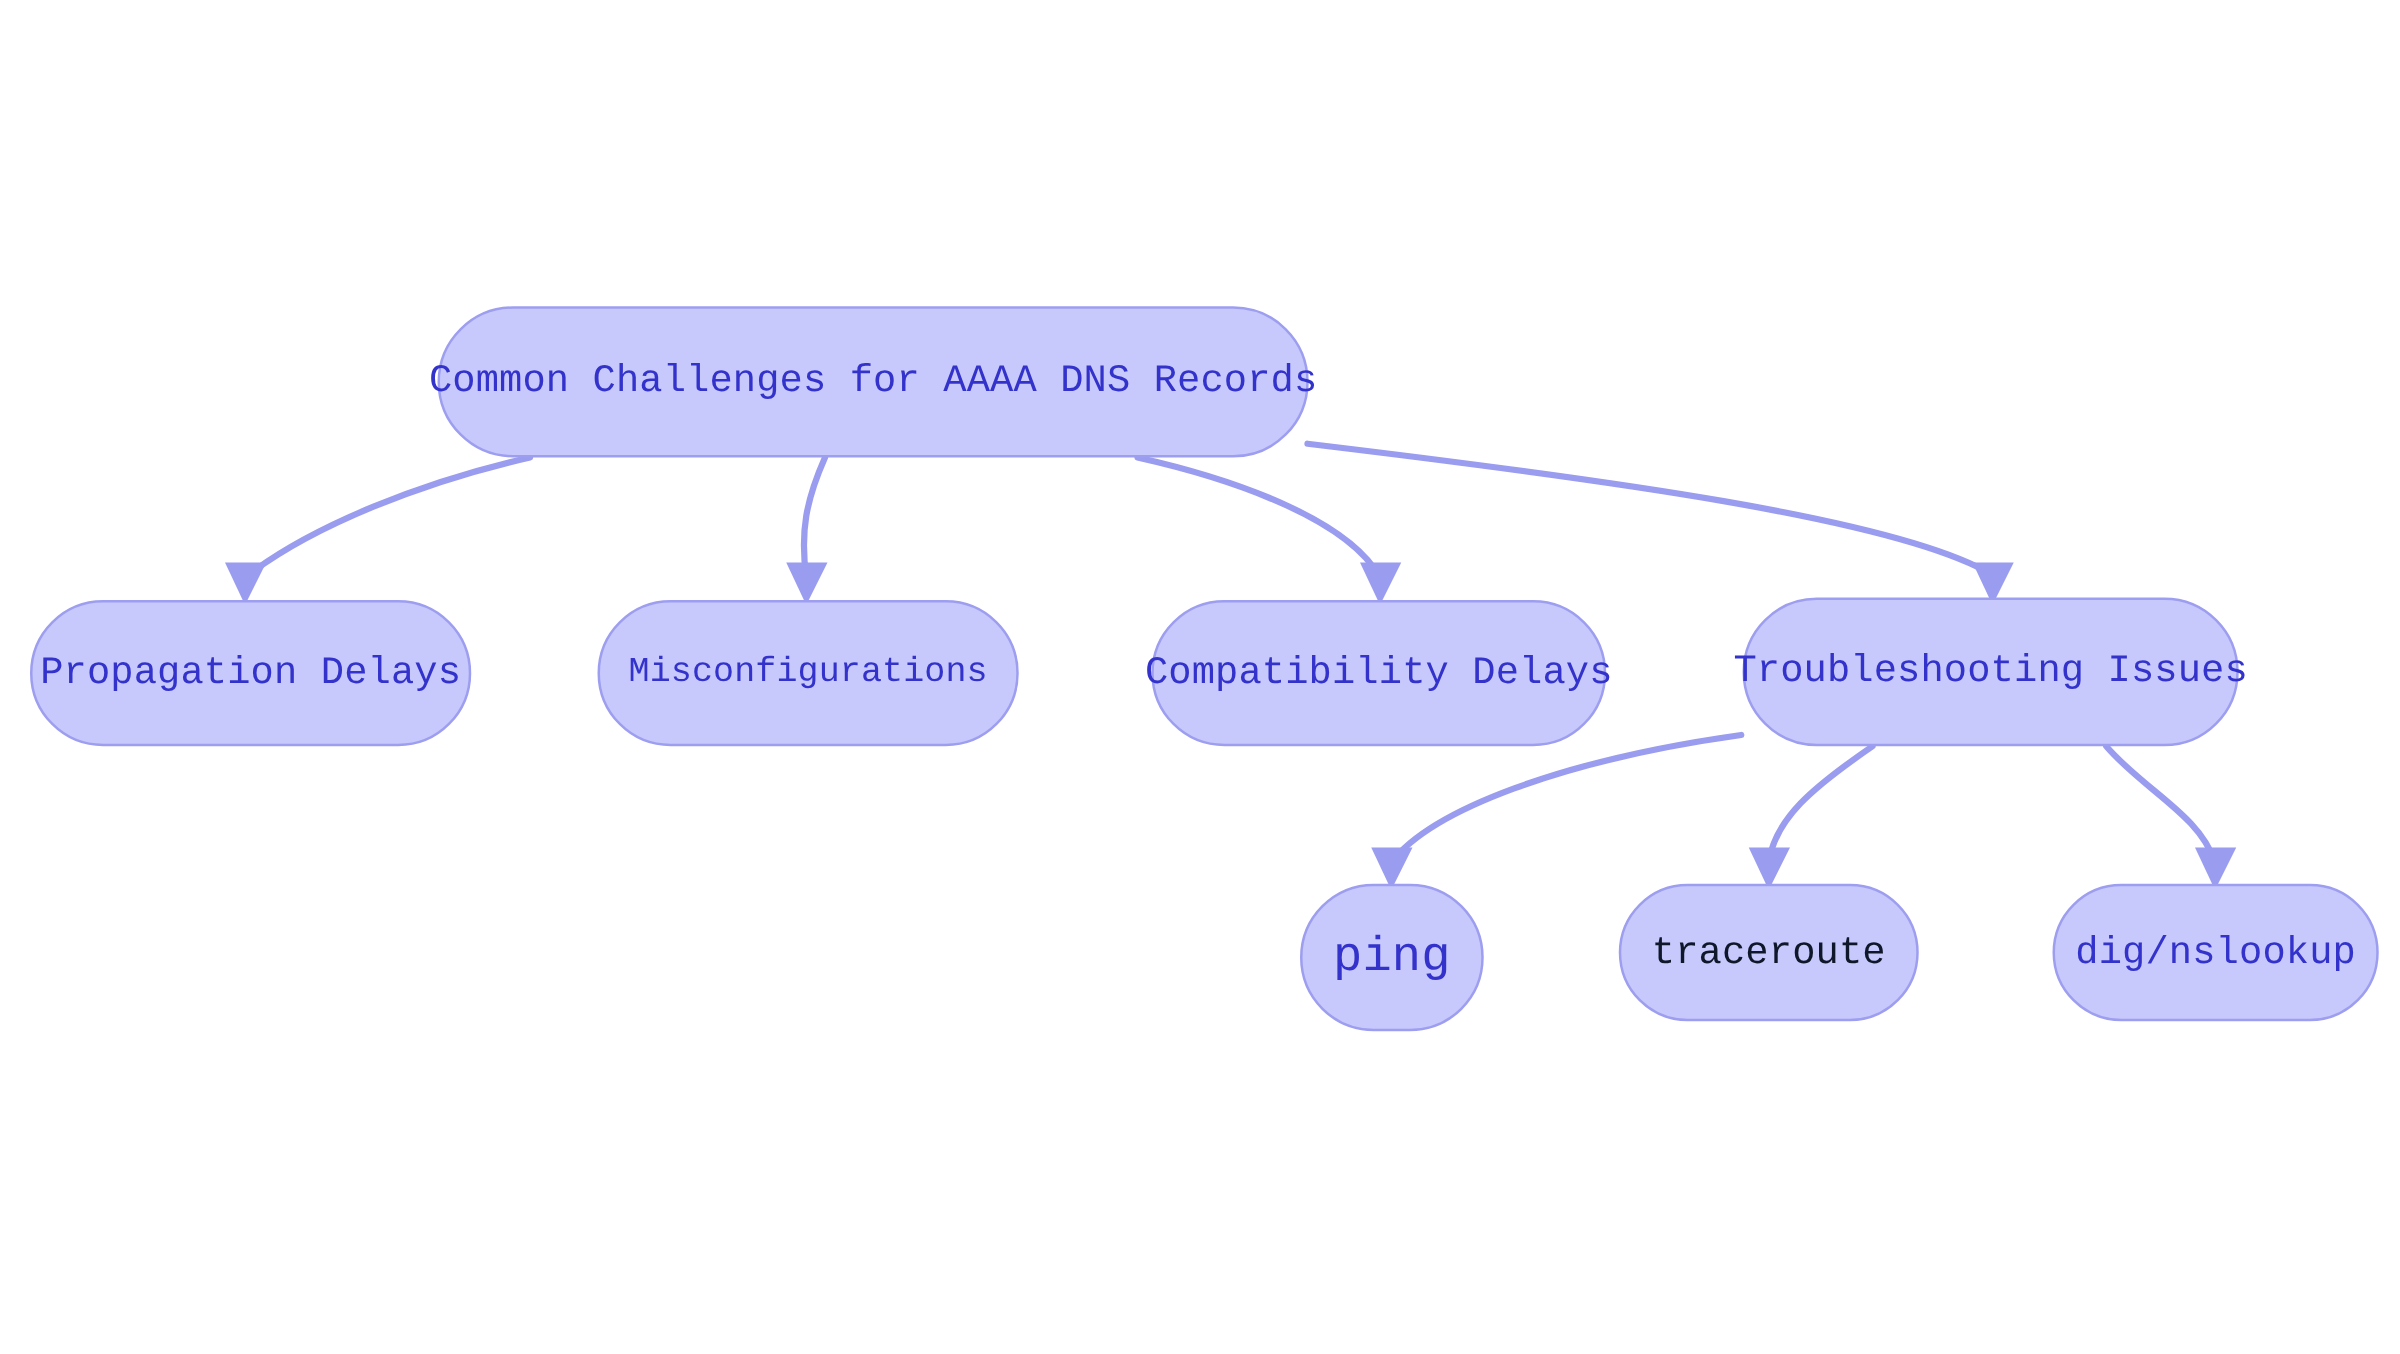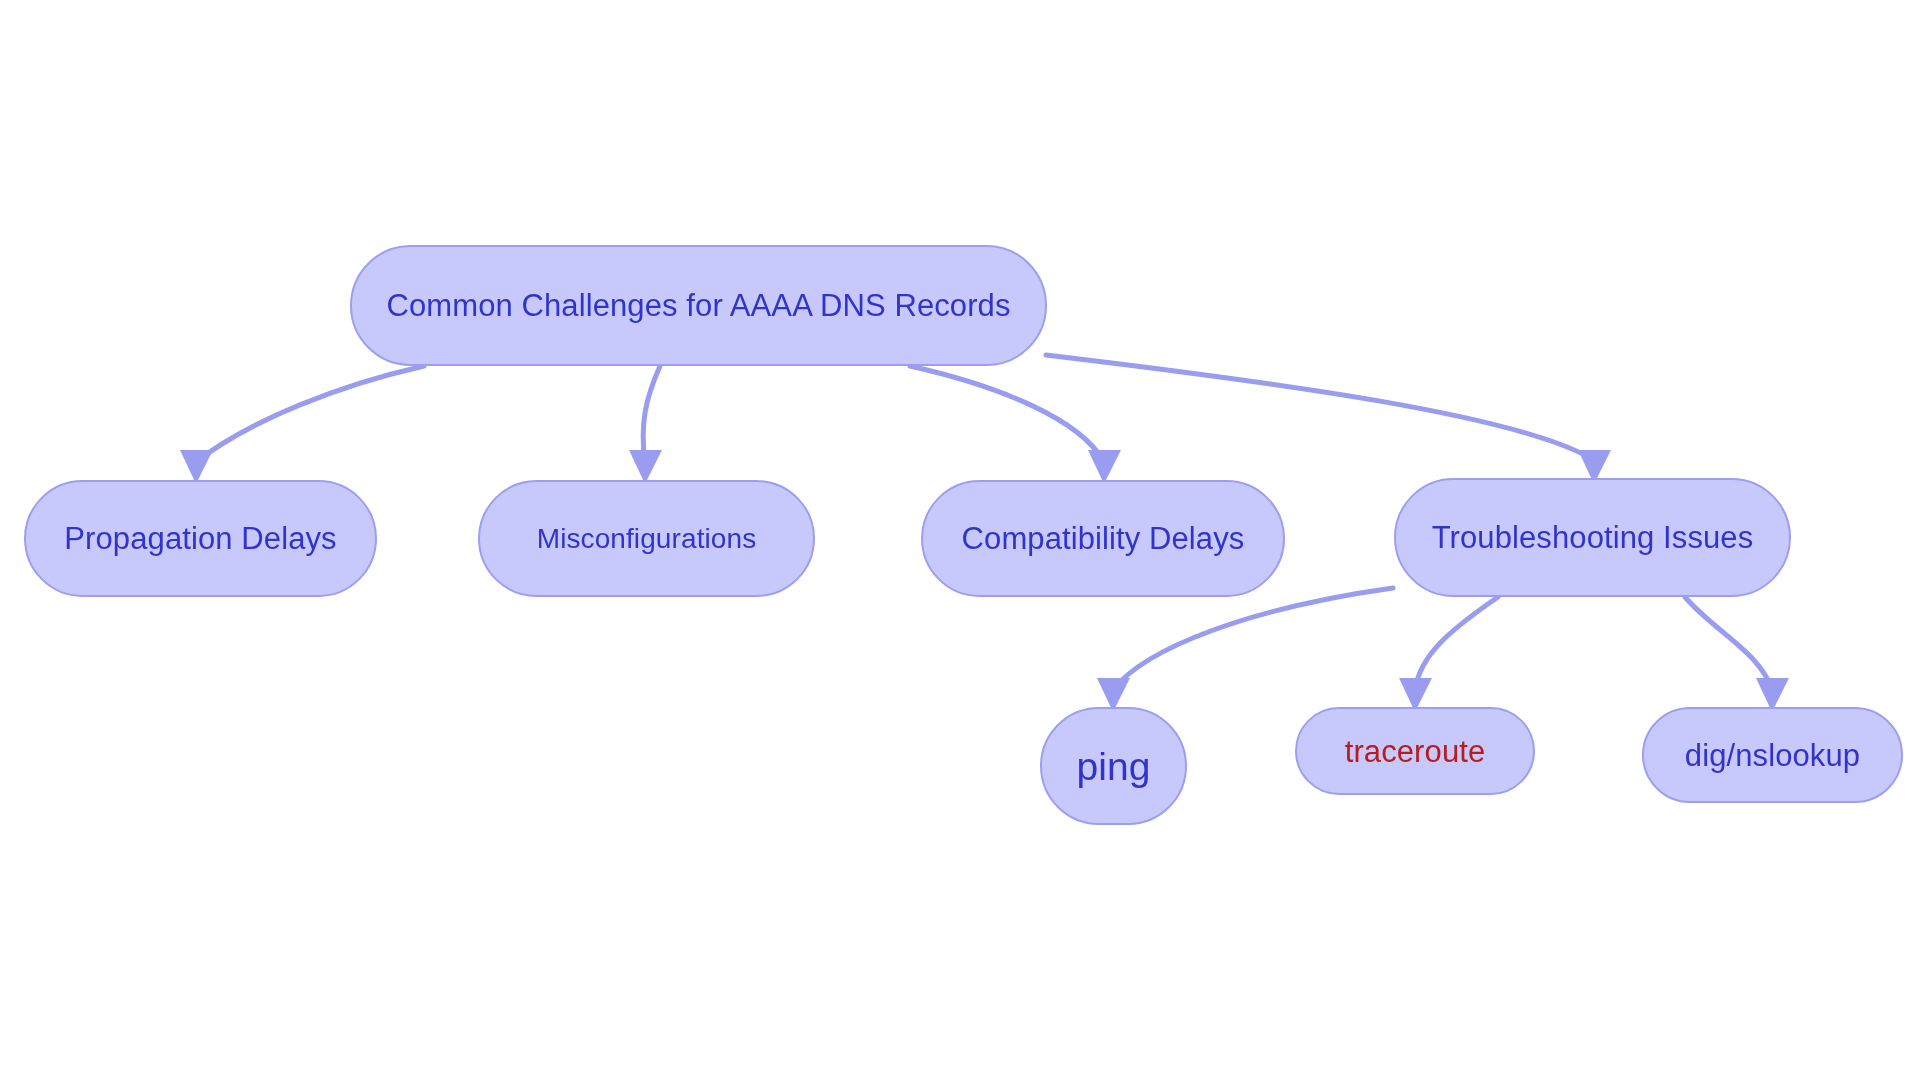--- a/index.html
+++ b/index.html
@@ -30,21 +30,21 @@
   }
   .node {
     position: absolute;
     box-sizing: border-box;
     display: flex;
     align-items: center;
     justify-content: center;
     background: #c7c9fc;
     border: 2px solid #9d9ef0;
     color: #3333cc;
-    font-family: Liberation Sans, sans-serif;
+    font-family: Liberation Mono, monospace;
     font-weight: 400;
     white-space: nowrap;
     text-align: right;
     letter-spacing: 0.1px;
   }
   .node-label {
     display: block;
     line-height: 1;
   }
   .edge-path {
@@ -107,21 +107,21 @@
       </div>
       <div class="node" style="left: 921px; top: 480px; width: 364px; height: 117px; border-radius: 58.5px; font-size: 31px; background: rgb(199, 201, 252); border-color: rgb(157, 158, 240); color: rgb(51, 51, 204);">
         <span class="node-label">Compatibility Delays</span>
       </div>
       <div class="node" style="left: 1394px; top: 478px; width: 397px; height: 119px; border-radius: 59.5px; font-size: 31px; background: rgb(199, 201, 252); border-color: rgb(157, 158, 240); color: rgb(51, 51, 204);">
         <span class="node-label">Troubleshooting Issues</span>
       </div>
       <div class="node" style="left: 1040px; top: 707px; width: 147px; height: 118px; border-radius: 59px; font-size: 39px; background: rgb(199, 201, 252); border-color: rgb(157, 158, 240); color: rgb(51, 51, 204);">
         <span class="node-label">ping</span>
       </div>
-      <div class="node" style="left: 1295px; top: 707px; width: 240px; height: 88px; border-radius: 59px; font-size: 31px; background: rgb(199, 201, 252); border-color: rgb(157, 158, 240); color: #b91c1c;">
+      <div class="node" style="left: 1295px; top: 707px; width: 240px; height: 110px; border-radius: 59px; font-size: 31px; background: rgb(199, 201, 252); border-color: rgb(157, 158, 240); color: #0f172a;">
         <span class="node-label">traceroute</span>
       </div>
-      <div class="node" style="left: 1642px; top: 707px; width: 261px; height: 96px; border-radius: 59px; font-size: 31px; background: rgb(199, 201, 252); border-color: rgb(157, 158, 240); color: rgb(51, 51, 204);">
+      <div class="node" style="left: 1642px; top: 707px; width: 261px; height: 110px; border-radius: 59px; font-size: 31px; background: rgb(199, 201, 252); border-color: rgb(157, 158, 240); color: rgb(51, 51, 204);">
         <span class="node-label">dig/nslookup</span>
       </div>
     </div>
 
 </div>
 
 </body></html>

